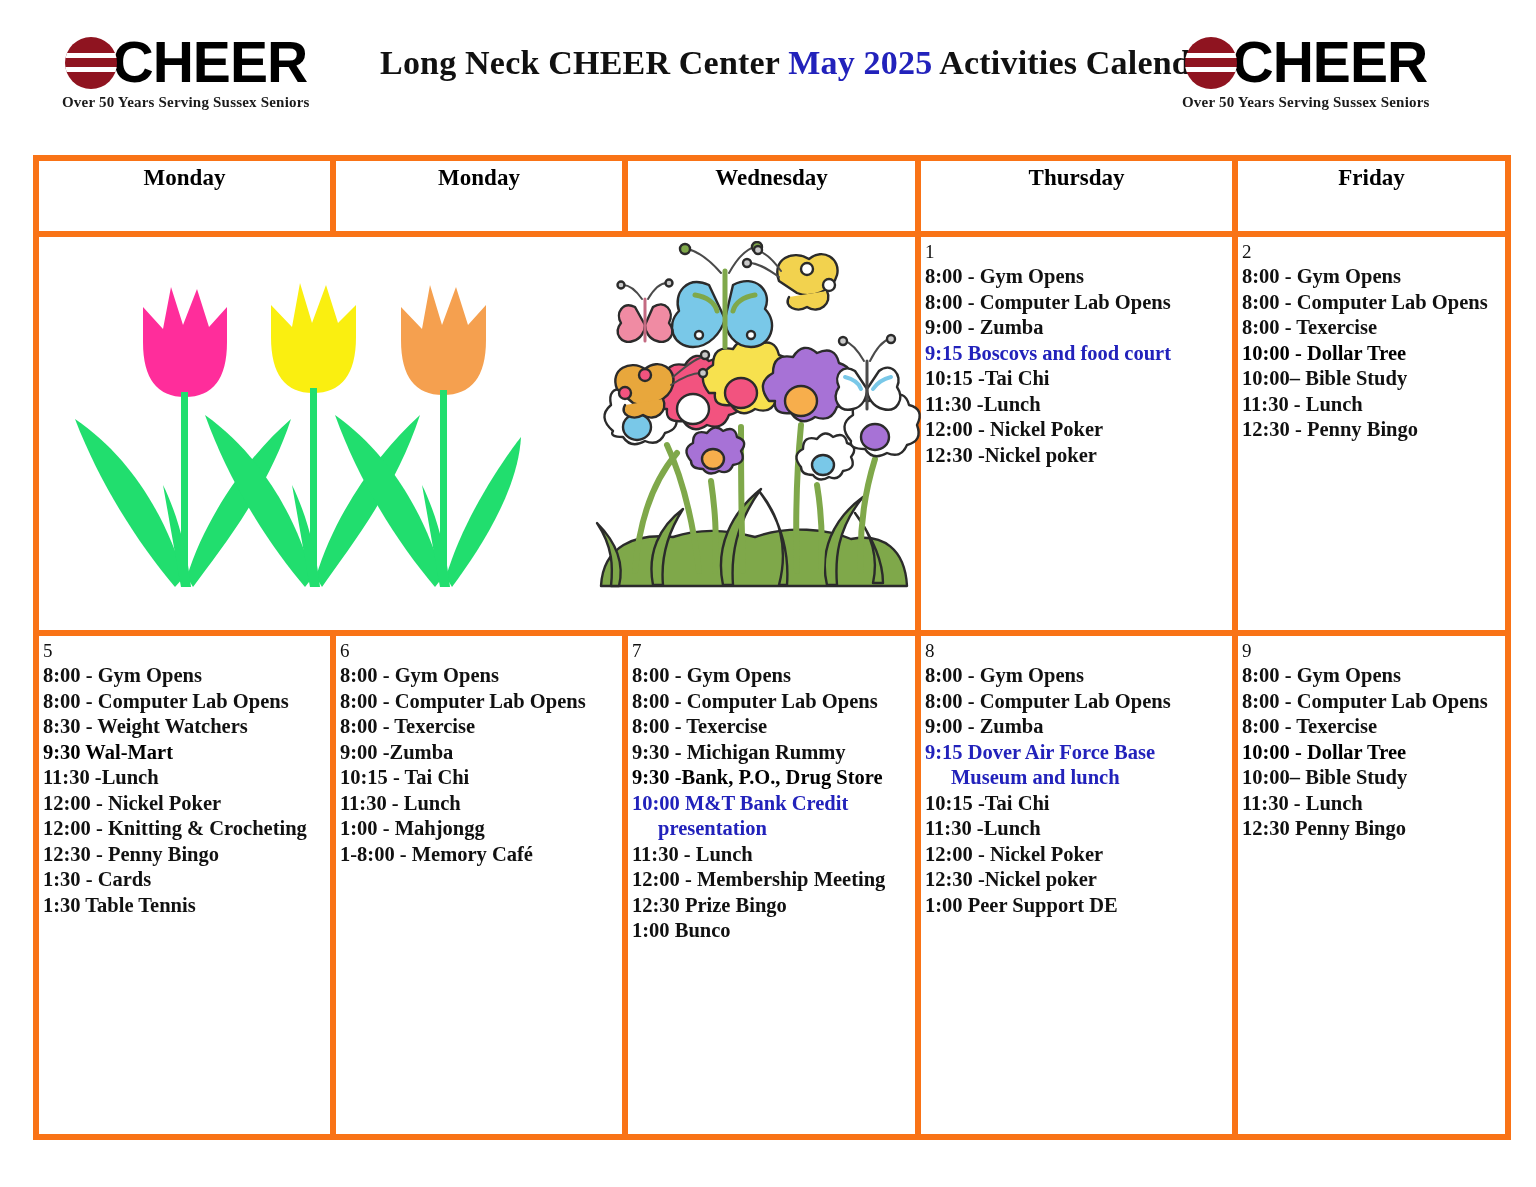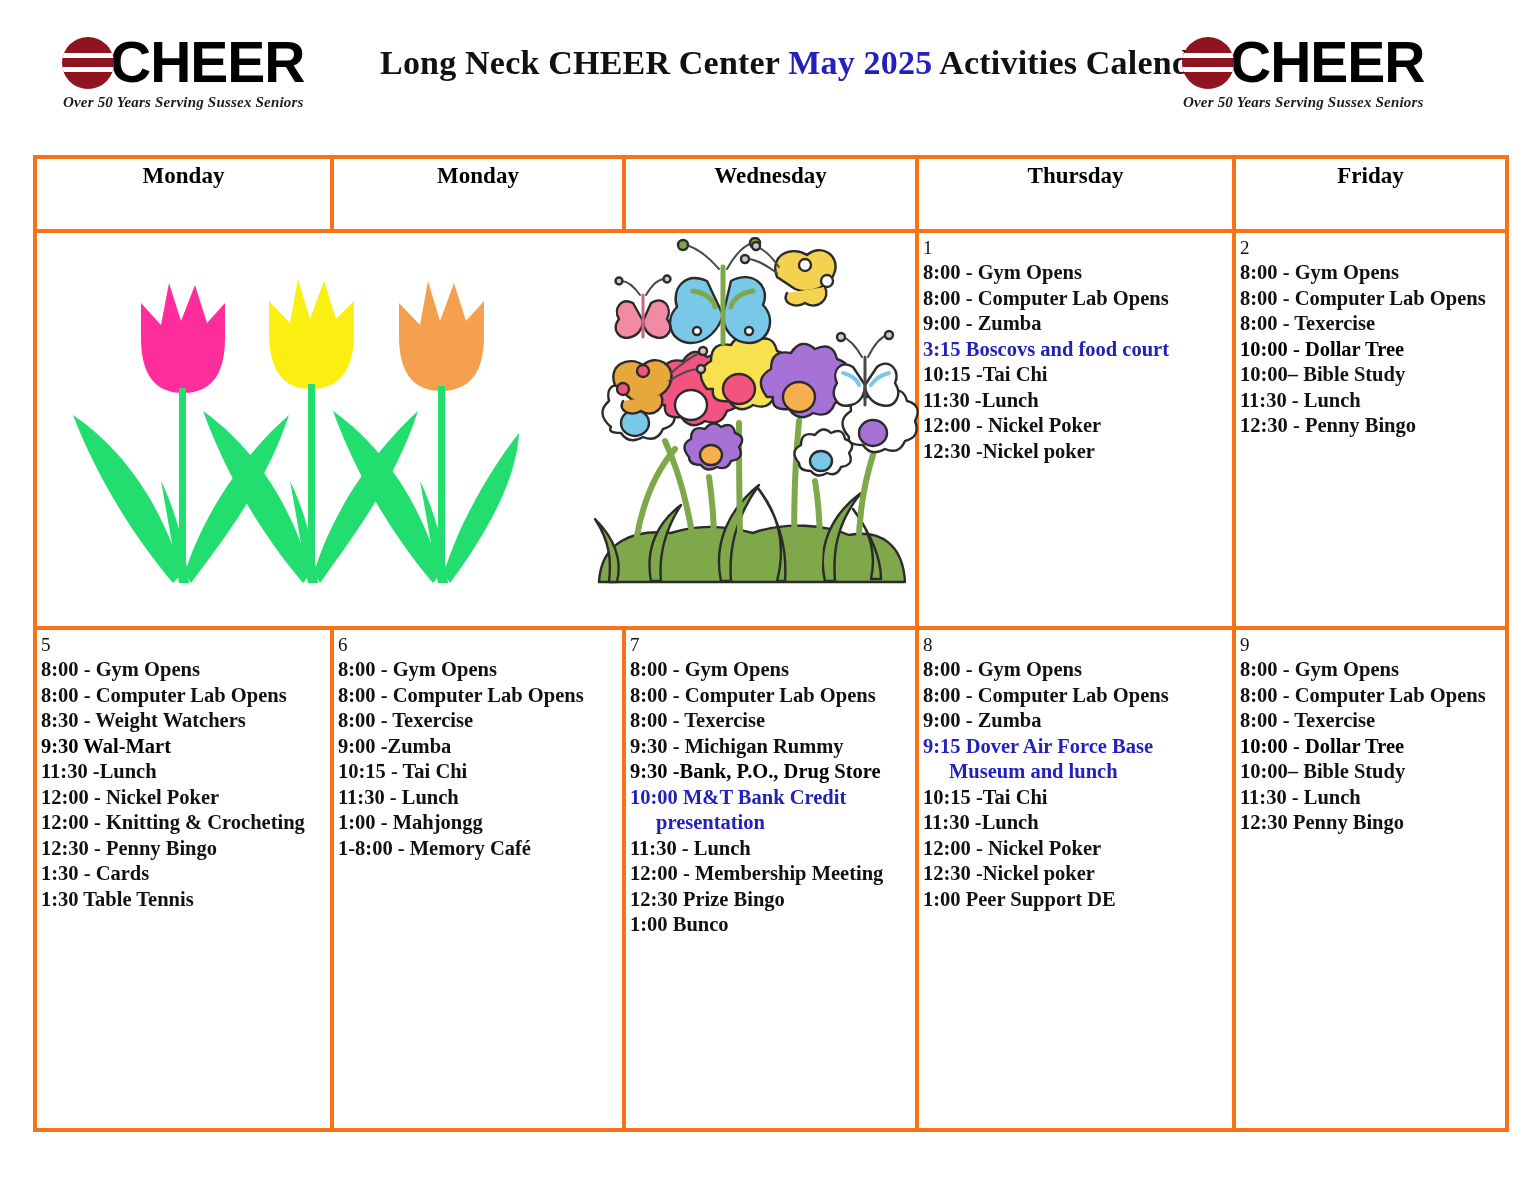--- a/index.html
+++ b/index.html
@@ -32,41 +32,41 @@
   }
   .logo-mark .s1{top:16px;}
   .logo-mark .s2{top:30px;}
   .logo-word{
     font-family:"Liberation Sans", sans-serif;
     font-weight:bold;font-size:57px;line-height:57px;
     letter-spacing:-1px;color:#000000;
   }
   .logo-tag{
     font-family:"Liberation Serif", serif;
-    font-style:italic;font-weight:bold;font-size:15px;color:#1a1a1a;
+    font-weight:bold;font-size:15px;color:#1a1a1a;
     margin-top:3px;letter-spacing:.2px;
   }
   .title{
     position:absolute;left:380px;top:44px;width:740px;
     text-align:center;
     font-family:"Liberation Serif", serif;
     font-weight:bold;font-size:34px;color:#111111;
     letter-spacing:.2px;white-space:nowrap;
   }
   .title .accent{color:#2222bb;}
 
   
   .cal{
     position:absolute;left:33px;top:155px;
     width:1472px;height:955px;
     border-collapse:collapse;
     table-layout:fixed;
   }
   .cal td, .cal th{
-    border:4px solid #f97316;
+    border:6px solid #f97316;
     vertical-align:top;
     padding:4px;
   }
   col.c-mon{width:297px;}
   col.c-tue{width:292px;}
   col.c-wed{width:293px;}
   col.c-thu{width:317px;}
   col.c-fri{width:273px;}
 
   .dayhead{
@@ -298,21 +298,21 @@
             </div>
 
           </div>
         </td>
 
         <td class="cell">
           <div class="daynum">1</div>
           <div class="ev ind">8:00 - Gym Opens</div>
           <div class="ev ind">8:00 - Computer Lab Opens</div>
           <div class="ev ind">9:00 - Zumba</div>
-          <div class="ev ind hl-blue">3:15 Boscovs and food court</div>
+          <div class="ev ind hl-blue">9:15 Boscovs and food court</div>
           <div class="ev ind">10:15 -Tai Chi</div>
           <div class="ev ind">11:30 -Lunch</div>
           <div class="ev ind">12:00 - Nickel Poker</div>
           <div class="ev ind">12:30 -Nickel poker</div>
         </td>
 
         <td class="cell">
           <div class="daynum">2</div>
           <div class="ev ind">8:00 - Gym Opens</div>
           <div class="ev ind">8:00 - Computer Lab Opens</div>

